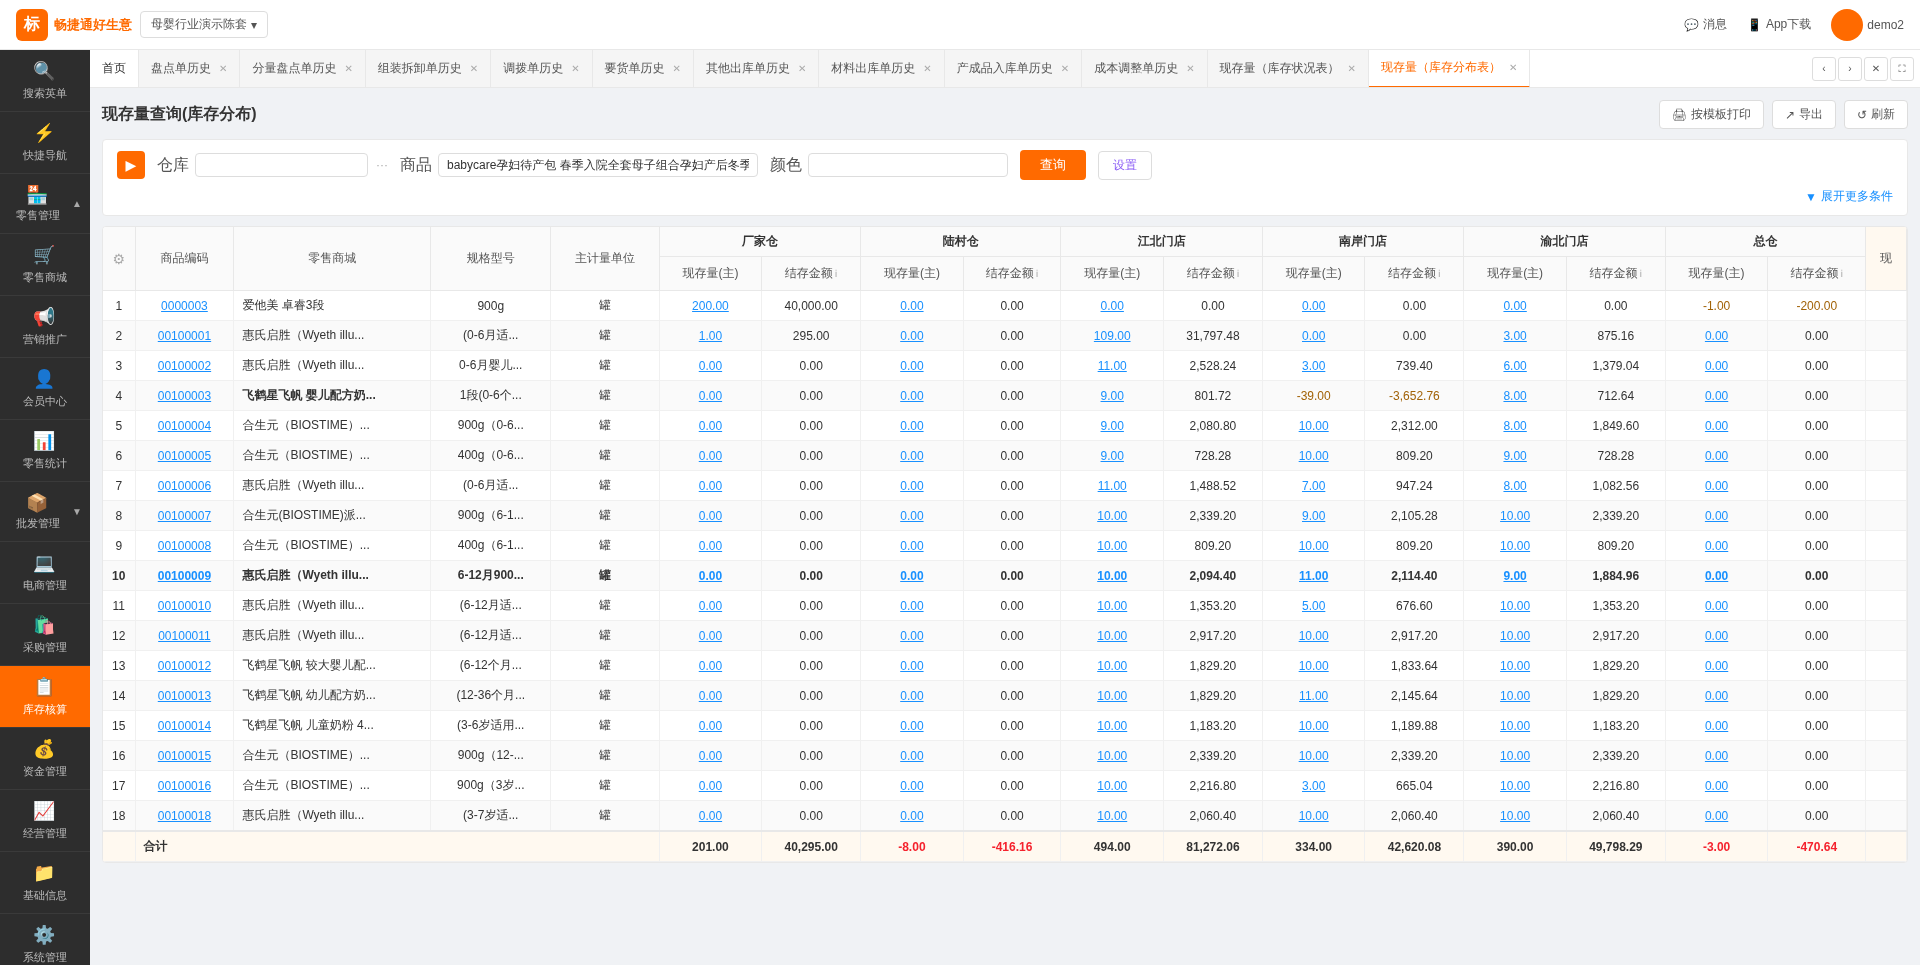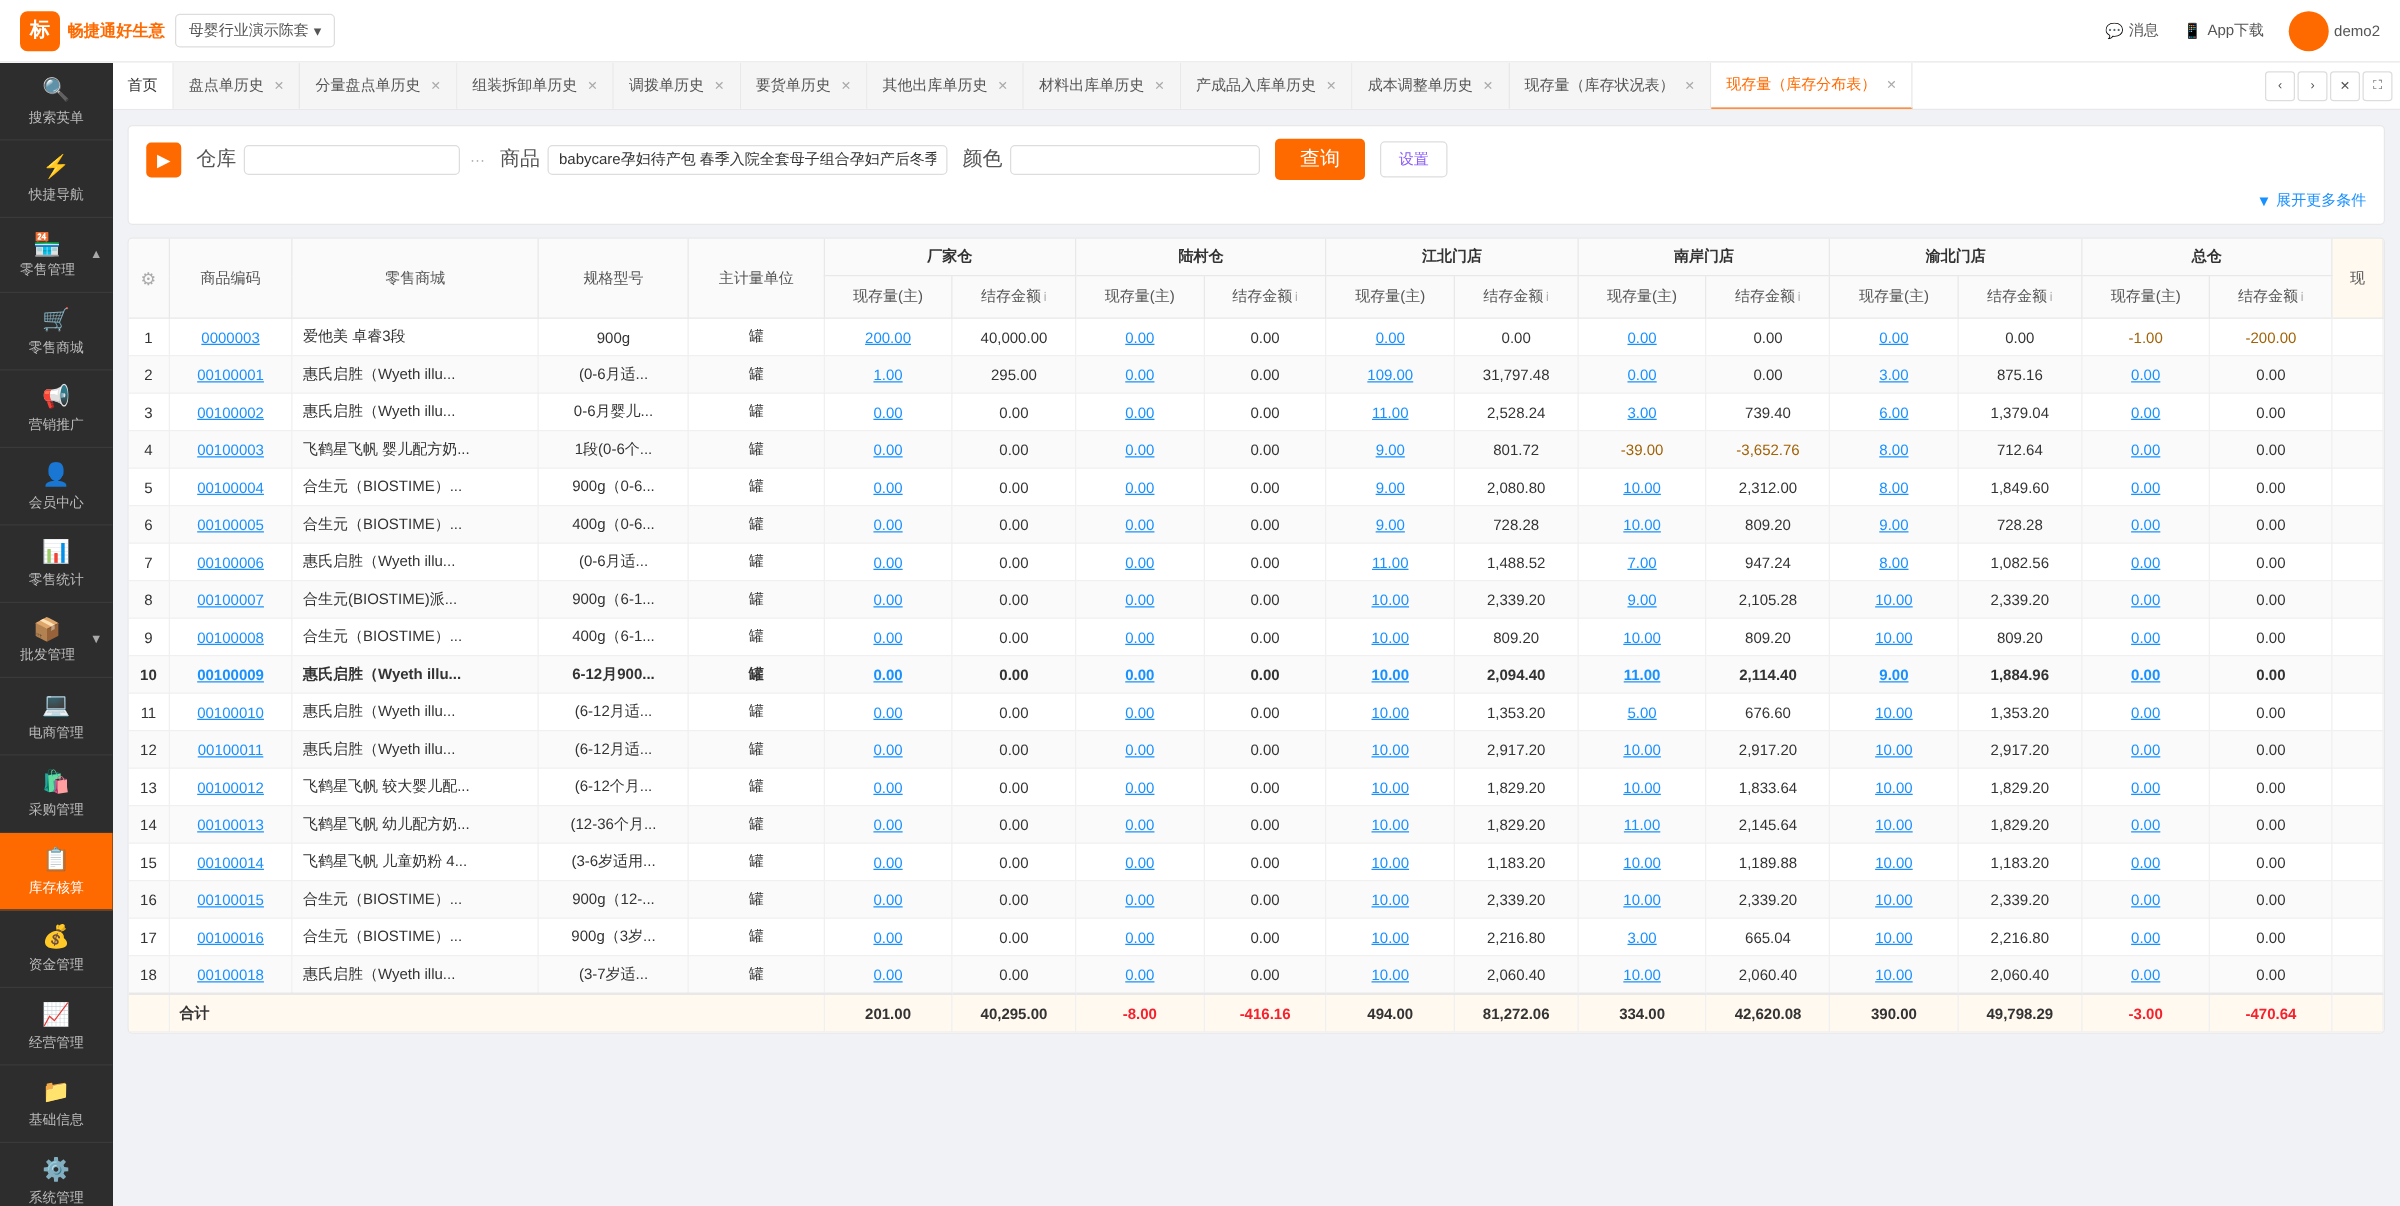--- a/index.html
+++ b/index.html
@@ -110,21 +110,21 @@
     .filter-label { color: #555; font-size: 16px; white-space: nowrap; }
     .filter-input {
       border: 1px solid #ddd; border-radius: 4px; padding: 4px 8px;
       font-size: 12px; color: #333; min-width: 80px; outline: none;
     }
     .filter-input-wide { min-width: 320px; }
     .filter-input-color { min-width: 200px; }
     .filter-expand { display: flex; align-items: center; gap: 4px; color: #1890ff; cursor: pointer; font-size: 12px; margin-left: auto; }
     .btn-search {
       background: #ff6a00; color: #fff; border: none; border-radius: 4px;
-      padding: 6px 20px; cursor: pointer; font-size: 16px;
+      padding: 6px 20px; cursor: pointer; font-size: 13px;
     }
     .btn-setting {
       background: #fff; color: #8b5cf6; border: 1px solid #ddd; border-radius: 4px;
       padding: 5px 14px; cursor: pointer; font-size: 12px;
     }
     .filter-arrow-btn {
       width: 28px; height: 28px; background: #ff6a00; border-radius: 4px;
       display: flex; align-items: center; justify-content: center; cursor: pointer; color: #fff; font-size: 14px;
     }
 
@@ -311,20 +311,37 @@
   <div class="nav-tab-controls">
     <div class="nav-tab-ctrl-btn">‹</div>
     <div class="nav-tab-ctrl-btn">›</div>
     <div class="nav-tab-ctrl-btn">✕</div>
     <div class="nav-tab-ctrl-btn">⛶</div>
   </div>
 </div>
 
 <div class="main-content">
 
+  <div class="page-header">
+    <div class="page-title">现存量查询(库存分布)</div>
+    <div class="page-actions">
+      <button class="btn-action">
+        <span>🖨</span>
+        <span>按模板打印</span>
+      </button>
+      <button class="btn-action">
+        <span>↗</span>
+        <span>导出</span>
+      </button>
+      <button class="btn-action">
+        <span>↺</span>
+        <span>刷新</span>
+      </button>
+    </div>
+  </div>
 
   <div class="filter-area">
     <div class="filter-row">
       <div class="filter-arrow-btn">▶</div>
       <div class="filter-item">
         <span class="filter-label">仓库</span>
         <input class="filter-input" value="" placeholder="" style="">
         <span style="color:#aaa;margin-left:2px;">···</span>
       </div>
       <div class="filter-item">
@@ -437,21 +454,21 @@
     <td class="num-normal">739.40</td>
     <td class="num-link">6.00</td>
     <td>1,379.04</td>
     <td class="num-link">0.00</td>
     <td class="num-normal">0.00</td>
     <td></td>
   </tr>
           <tr style="background: rgb(250, 250, 250);">
     <td>4</td>
     <td class="num-link">00100003</td>
-    <td style="text-align:left;max-width:140px;overflow:hidden;text-overflow:ellipsis;">飞鹤星飞帆 婴儿配方奶...</td>
+    <td style="text-align:left;max-width:140px;overflow:hidden;text-overflow:ellipsis;font-weight:bold;">飞鹤星飞帆 婴儿配方奶...</td>
     <td>1段(0-6个...</td>
     <td>罐</td>
     <td class="num-link">0.00</td>
     <td>0.00</td>
     <td class="num-link">0.00</td>
     <td>0.00</td>
     <td class="num-link">9.00</td>
     <td>801.72</td>
     <td class="num-red">-39.00</td>
     <td class="num-red">-3,652.76</td>

